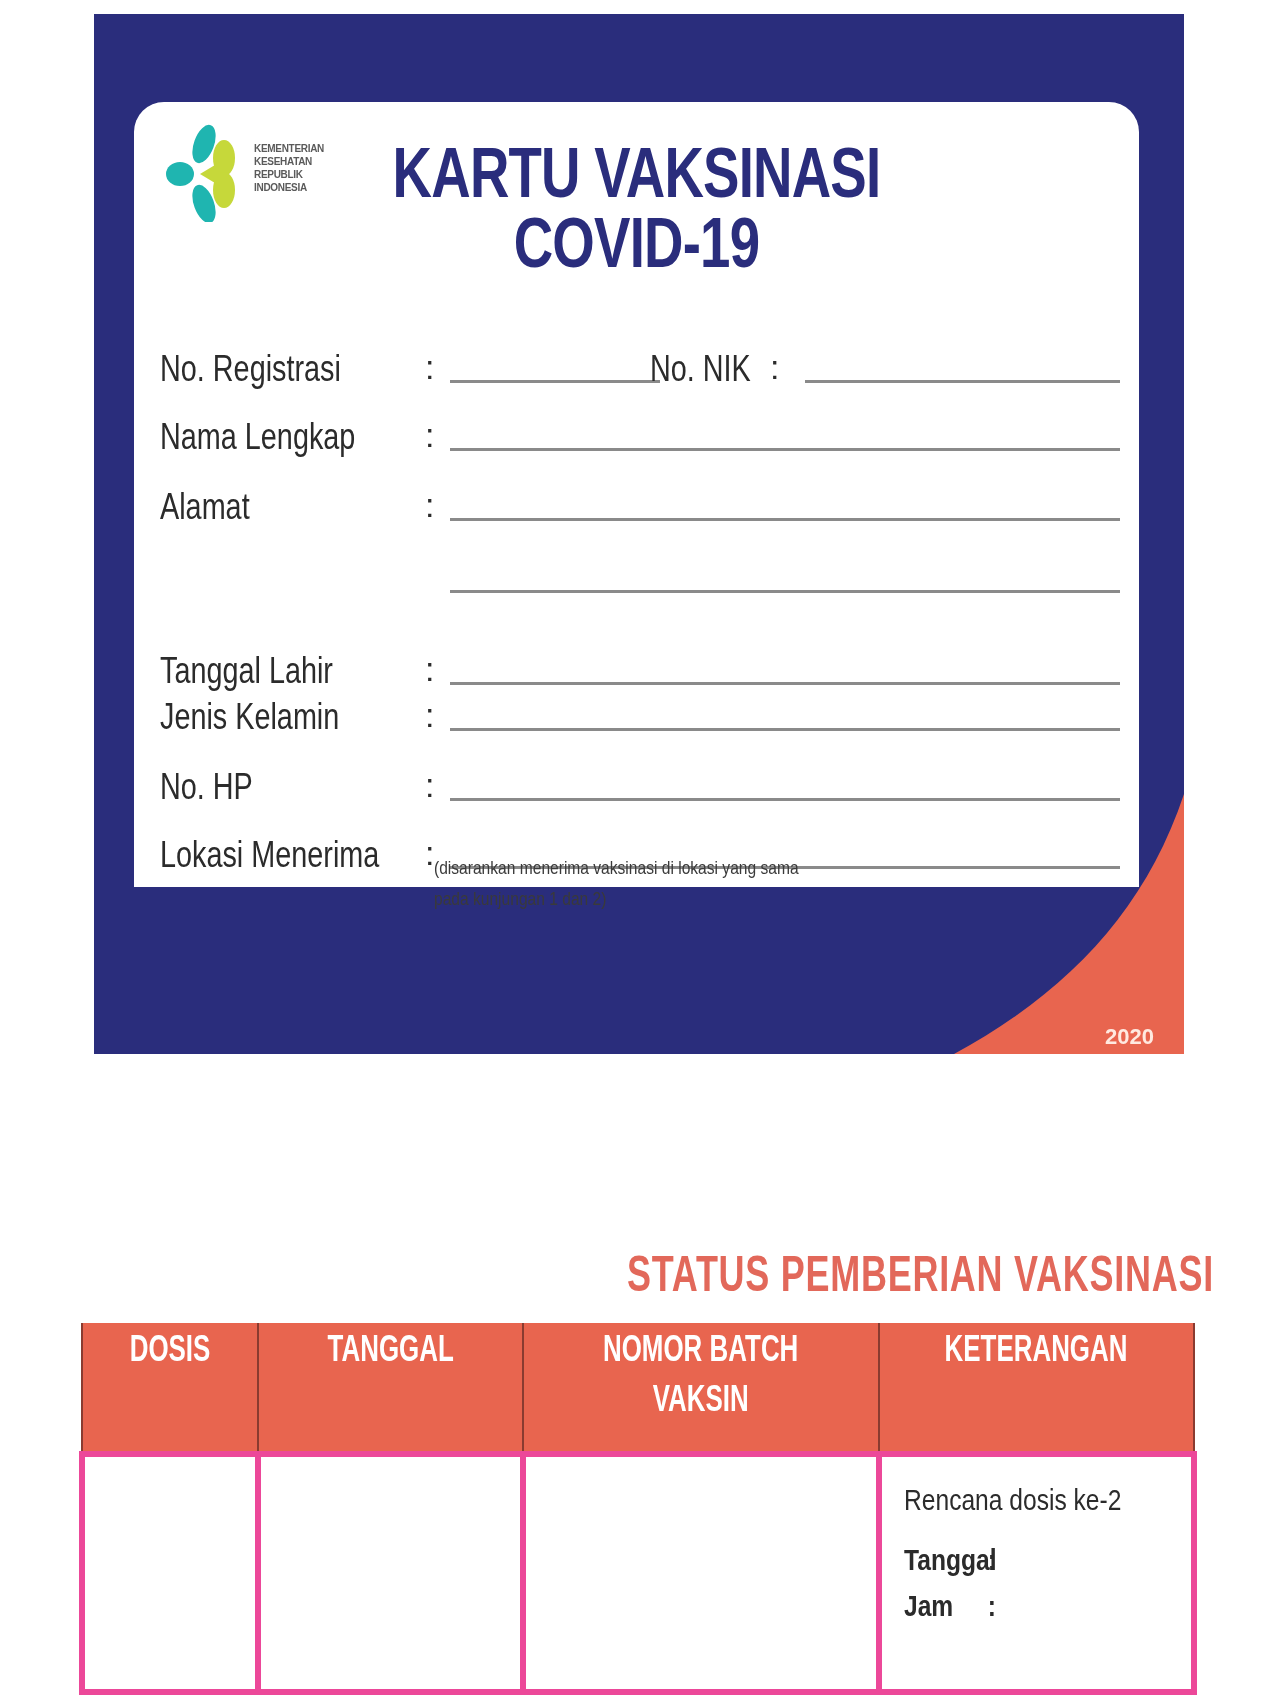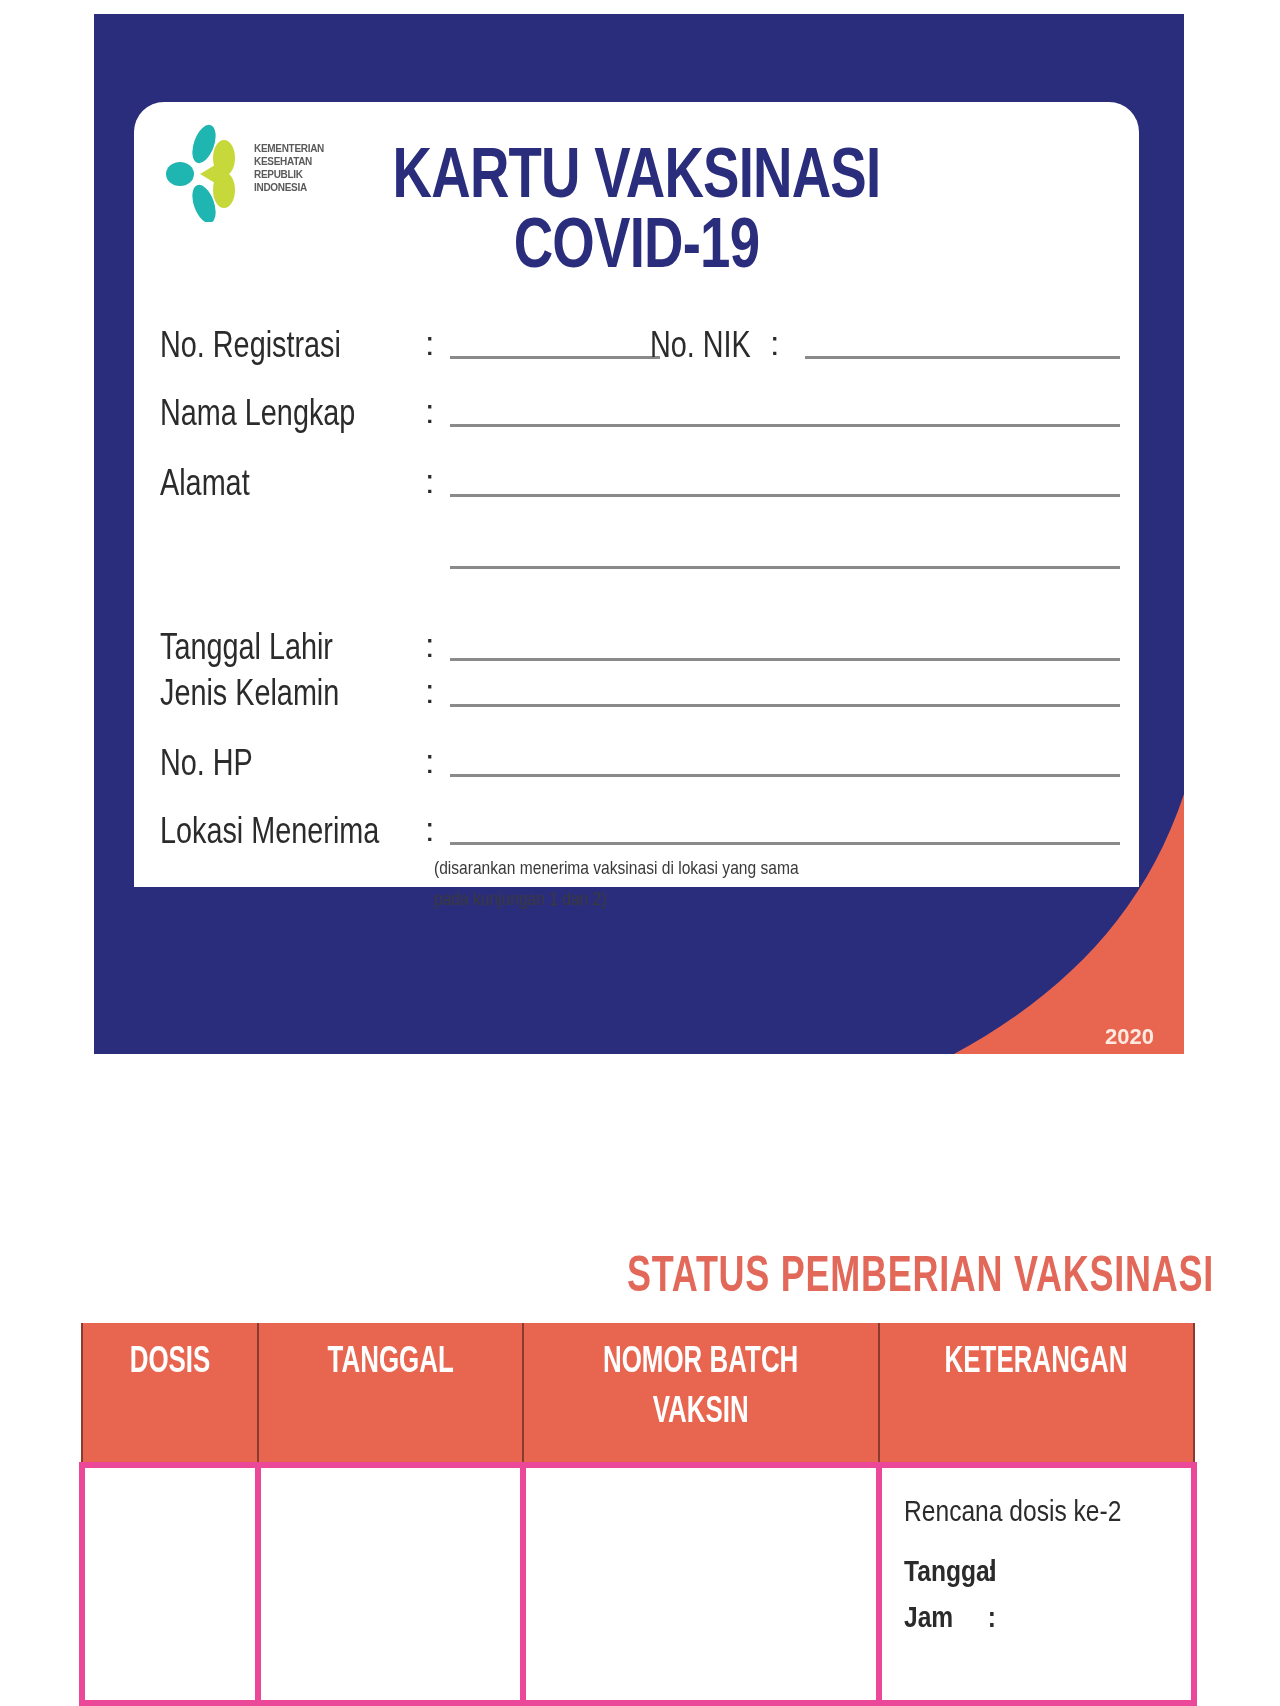--- a/index.html
+++ b/index.html
@@ -13,33 +13,33 @@
   .kemenkes-text { position:absolute; left:90px; top:20px; font-size:10px; line-height:13px; font-weight:bold; color:#5a5a5a; letter-spacing:-0.3px; }
   .kemenkes-text div { white-space:nowrap; }
 
   .germas { position:absolute; right:28px; top:10px; width:190px; height:110px; }
   .germas-word { position:absolute; left:62px; top:28px; font-size:30px; font-weight:bold; color:#444; letter-spacing:-1.5px; transform:scaleX(0.85); transform-origin:left; }
   .germas-sub { position:absolute; left:64px; top:62px; font-size:6px; line-height:7px; color:#777; }
 
   .title { position:absolute; left:0; right:0; top:36px; text-align:center; color:#2a2d7c; font-weight:bold; font-size:70px; line-height:70px; letter-spacing:-1px; }
   .title .t1, .title .t2 { display:block; transform:scaleX(0.78); transform-origin:center; }
 
-  .form-row { position:absolute; left:26px; height:40px; width:960px; }
+  .form-row { position:absolute; left:26px; height:40px; width:960px;margin-top:24px; }
   .f-label { position:absolute; left:0; top:0; font-size:36px; color:#2b2b2b; transform:scaleX(0.8); transform-origin:left; white-space:nowrap; }
   .f-colon { position:absolute; left:265px; top:0; font-size:34px; color:#2b2b2b; }
   .f-line { position:absolute; left:290px; right:0; top:32px; height:3px; background:#8a8a8a; }
 
   .note { position:absolute; left:300px; top:750px; font-size:19px; line-height:31px; color:#3a3a3a; transform:scaleX(0.82); transform-origin:left; white-space:nowrap; }
   .year { position:absolute; right:30px; bottom:4px; font-size:22px; color:#ffe9e0; font-weight:bold; z-index:2; }
 
   .status-title { position:absolute; left:0; width:1280px; top:1245px; text-align:right; color:#e2685a; font-size:50px; font-weight:bold; letter-spacing:1px;margin-left:48px; }
   .status-title span { display:inline-block; transform:scaleX(0.72); }
 
   table.status { position:absolute; left:79px; top:1323px; width:1118px; border-collapse:collapse; }
-  table.status th { background:#e8654f; color:#ffffff; font-size:36px; font-weight:bold; line-height:50px; vertical-align:top; padding-top:12px; height:126px; border:2px solid #8a3b30; border-top:none; }
+  table.status th { background:#e8654f; color:#ffffff; font-size:36px; font-weight:bold; line-height:50px; vertical-align:top; padding-top:1px; height:126px; border:2px solid #8a3b30; border-top:none; }
   table.status th .hw { display:inline-block; transform:scaleX(0.72); }
   table.status td { border:6px solid #ec4899; height:232px; vertical-align:top; padding:0; }
   .ket { padding:26px 22px 0 22px; font-size:30px; color:#2b2b2b; }
   .ket .plan { transform:scaleX(0.82); transform-origin:left; white-space:nowrap; display:block; margin-bottom:20px; }
   .ket .kv { display:flex; font-weight:bold; transform:scaleX(0.82); transform-origin:left; line-height:46px; }
   .ket .kv .k { width:102px; }
 </style>
 </head>
 <body>
 

